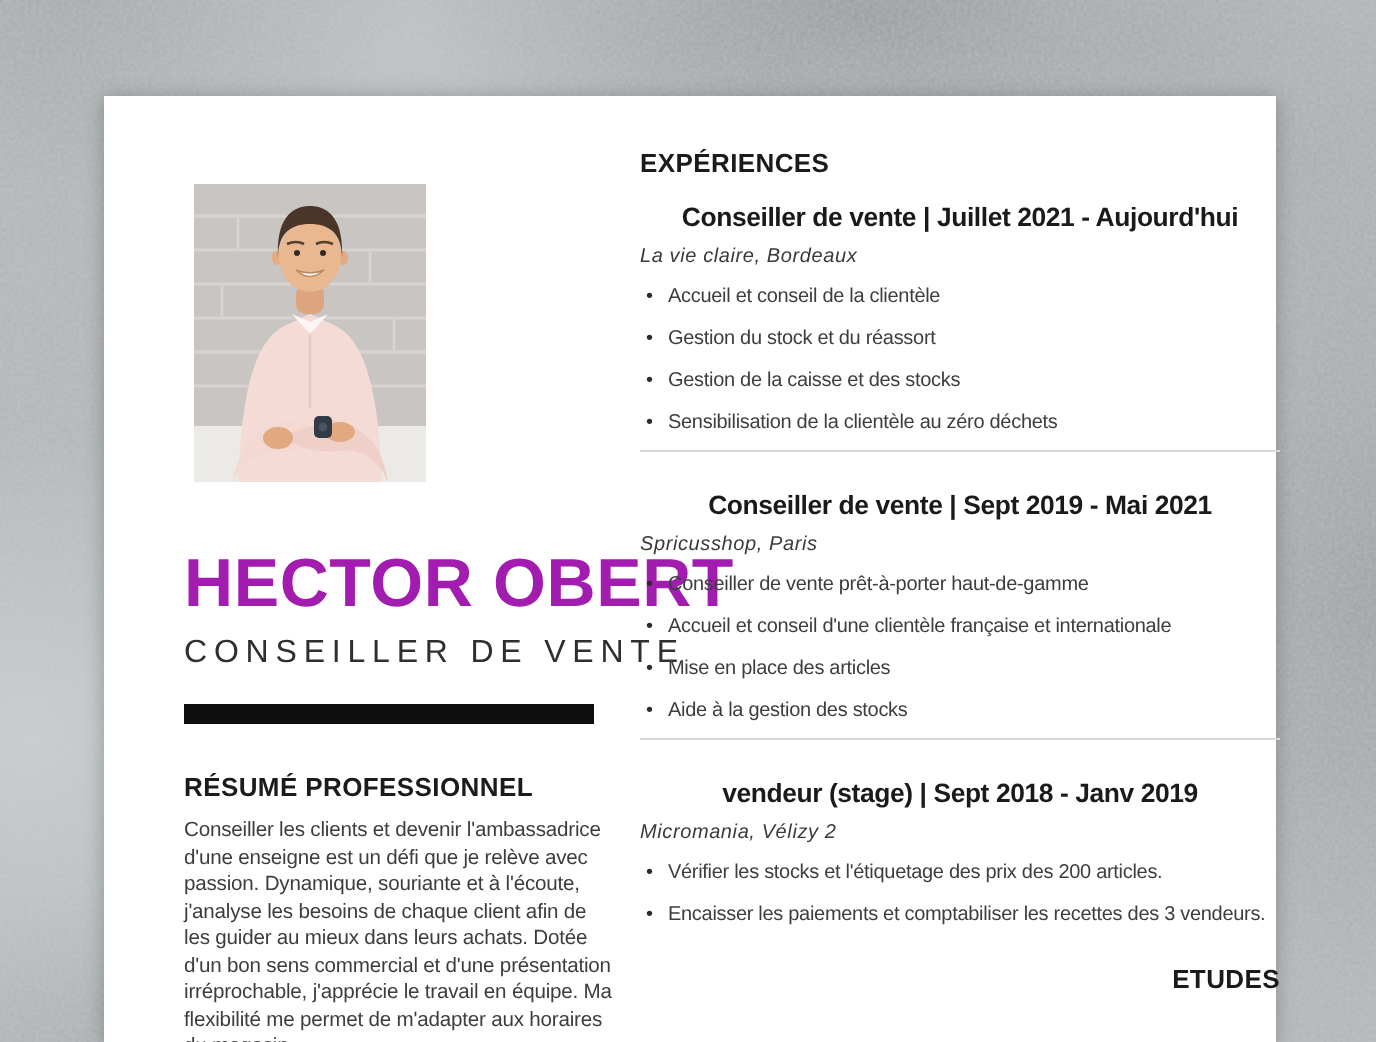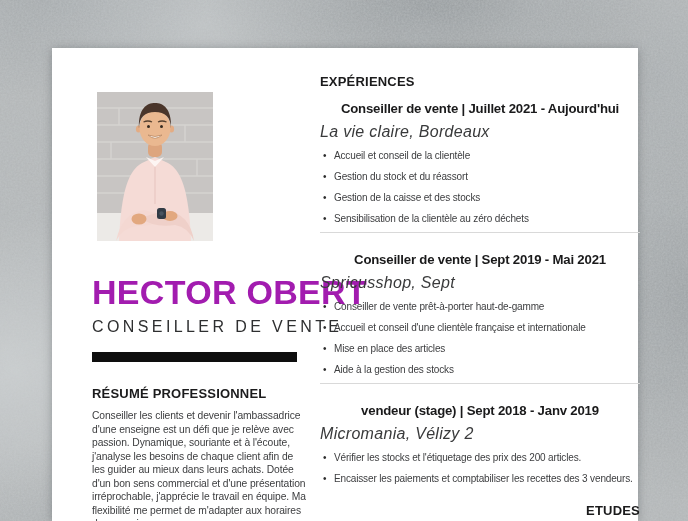--- a/index.html
+++ b/index.html
@@ -53,21 +53,21 @@
     margin: 8px 0 0; width: 215px; font-size: 10.3px; line-height: 13.5px;
     color: #3c3d3f; letter-spacing: -0.1px;
   }
 
   .col-right .sec-heading { }
   .job-title {
     margin: 11px 0 0; font-size: 13.2px; font-weight: 700; line-height: 17px;
     color: #1a1a1b; letter-spacing: -0.2px; white-space: nowrap; text-align: center;
   }
   .company {
-    margin: 6px 0 0; font-size: 16px; font-style: italic;
+    margin: 6px 0 0; font-size: 10px; font-style: italic;
     color: #393a3b; letter-spacing: 0.3px;
   }
   .job ul { margin: 5px 0 0; padding: 0; list-style: none; }
   .job li {
     position: relative; margin-top: 8px; padding-left: 14px;
     font-size: 10px; line-height: 13px; color: #3c3d3f; letter-spacing: -0.15px;
   }
   .job li::before {
     content: "\2022"; position: absolute; left: 3px; top: 0; color: #2c2c2c;
   }
@@ -157,21 +157,21 @@
           <li>Gestion du stock et du réassort</li>
           <li>Gestion de la caisse et des stocks</li>
           <li>Sensibilisation de la clientèle au zéro déchets</li>
         </ul>
       </section>
 
       <hr class="sep">
 
       <section class="job">
         <h3 class="job-title">Conseiller de vente | Sept 2019 - Mai 2021</h3>
-        <div class="company">Spricusshop, Sept</div>
+        <div class="company">Spricusshop, Paris</div>
         <ul>
           <li>Conseiller de vente prêt-à-porter haut-de-gamme</li>
           <li>Accueil et conseil d'une clientèle française et internationale</li>
           <li>Mise en place des articles</li>
           <li>Aide à la gestion des stocks</li>
         </ul>
       </section>
 
       <hr class="sep">
 

